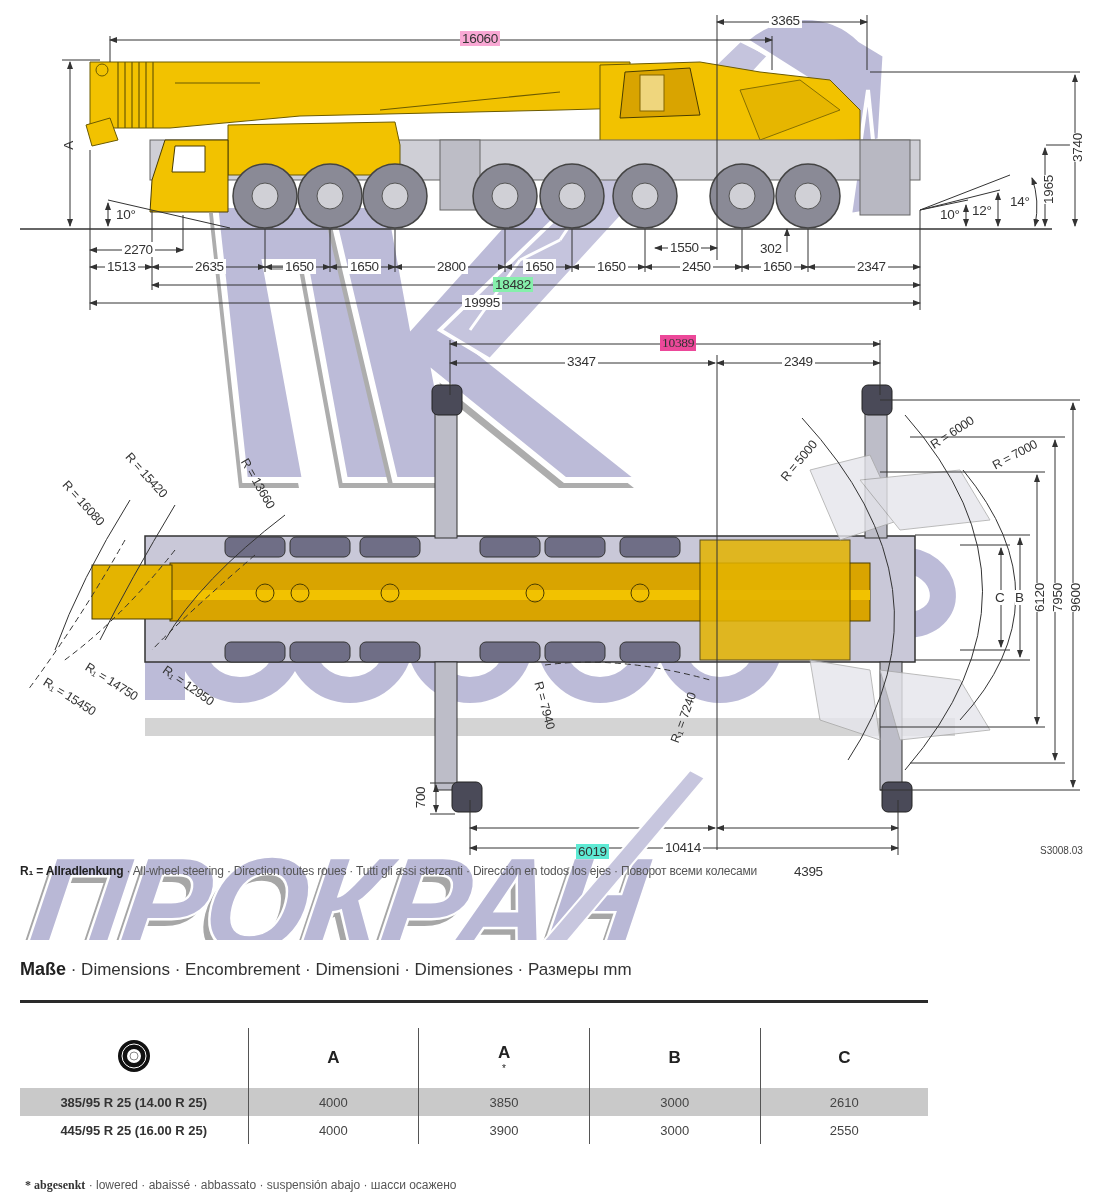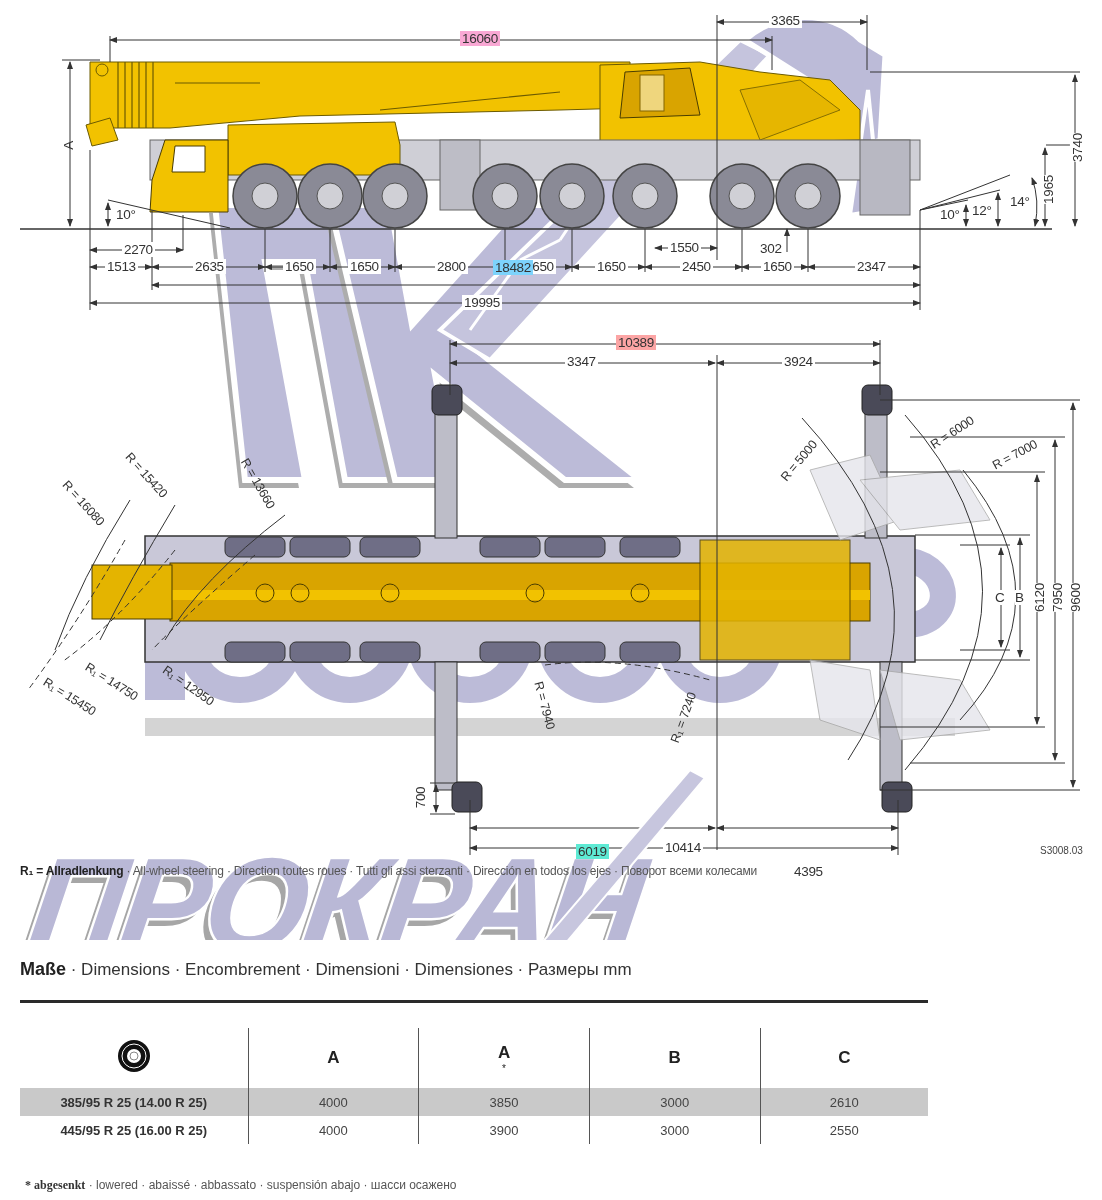--- a/index.html
+++ b/index.html
@@ -289,28 +289,28 @@
   <span class="dimtxt" style="left:193px;top:259px;background:#fff;padding:0 2px;">2635</span>
   <span class="dimtxt" style="left:283px;top:259px;background:#fff;padding:0 2px;">1650</span>
   <span class="dimtxt" style="left:348px;top:259px;background:#fff;padding:0 2px;">1650</span>
   <span class="dimtxt" style="left:435px;top:259px;background:#fff;padding:0 2px;">2800</span>
   <span class="dimtxt" style="left:523px;top:259px;background:#fff;padding:0 2px;">1650</span>
   <span class="dimtxt" style="left:595px;top:259px;background:#fff;padding:0 2px;">1650</span>
   <span class="dimtxt" style="left:680px;top:259px;background:#fff;padding:0 2px;">2450</span>
   <span class="dimtxt" style="left:761px;top:259px;background:#fff;padding:0 2px;">1650</span>
   <span class="dimtxt" style="left:855px;top:259px;background:#fff;padding:0 2px;">2347</span>
 
-  <span class="dimtxt" style="left:493px;top:260px;background:#7dd3fc;padding:0 2px;">18482</span>
+  <span class="dimtxt" style="left:493px;top:277px;background:#86efac;padding:0 2px;">18482</span>
   <span class="dimtxt" style="left:462px;top:295px;background:#fff;padding:0 2px;">19995</span>
 </div>
 
 <div>
-  <span class="dimtxt" style="left:616px;top:335px;background:#fca5a5;padding:0 2px;">10389</span>
+  <span class="dimtxt" style="left:660px;top:335px;background:#ec4899;padding:0 2px;font-family:Liberation Serif, serif;">10389</span>
   <span class="dimtxt" style="left:565px;top:354px;background:#fff;padding:0 2px;">3347</span>
-  <span class="dimtxt" style="left:782px;top:354px;background:#fff;padding:0 2px;">3924</span>
+  <span class="dimtxt" style="left:782px;top:354px;background:#fff;padding:0 2px;">2349</span>
 
   <span class="dimtxt" style="left:70px;top:478px;transform:rotate(48deg);transform-origin:left top;font-size:12.5px;">R = 16080</span>
   <span class="dimtxt" style="left:133px;top:450px;transform:rotate(48deg);transform-origin:left top;font-size:12.5px;">R = 15420</span>
   <span class="dimtxt" style="left:250px;top:456px;transform:rotate(60deg);transform-origin:left top;font-size:12.5px;">R = 13660</span>
   <span class="dimtxt" style="left:90px;top:660px;transform:rotate(32deg);transform-origin:left top;font-size:12.5px;">R₁ = 14750</span>
   <span class="dimtxt" style="left:48px;top:675px;transform:rotate(32deg);transform-origin:left top;font-size:12.5px;">R₁ = 15450</span>
   <span class="dimtxt" style="left:168px;top:663px;transform:rotate(35deg);transform-origin:left top;font-size:12.5px;">R₁ = 12950</span>
   <span class="dimtxt" style="left:545px;top:680px;transform:rotate(75deg);transform-origin:left top;font-size:12.5px;">R = 7940</span>
   <span class="dimtxt" style="left:668px;top:740px;transform:rotate(-70deg);transform-origin:left top;font-size:12.5px;">R₁ = 7240</span>
   <span class="dimtxt" style="left:778px;top:475px;transform:rotate(-50deg);transform-origin:left top;font-size:12.5px;">R = 5000</span>

